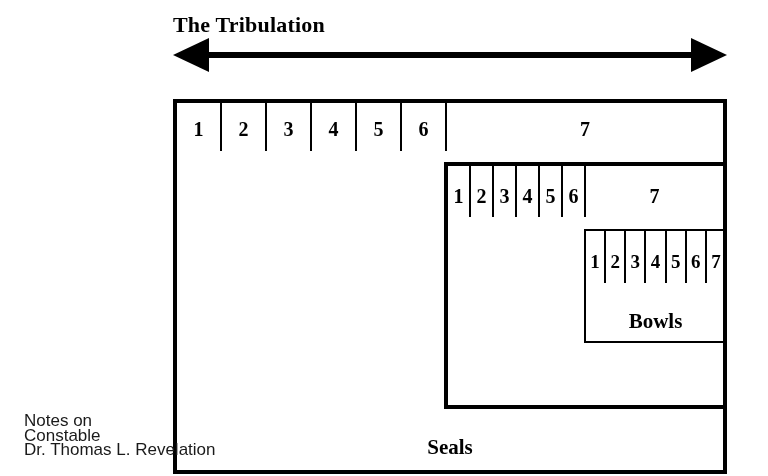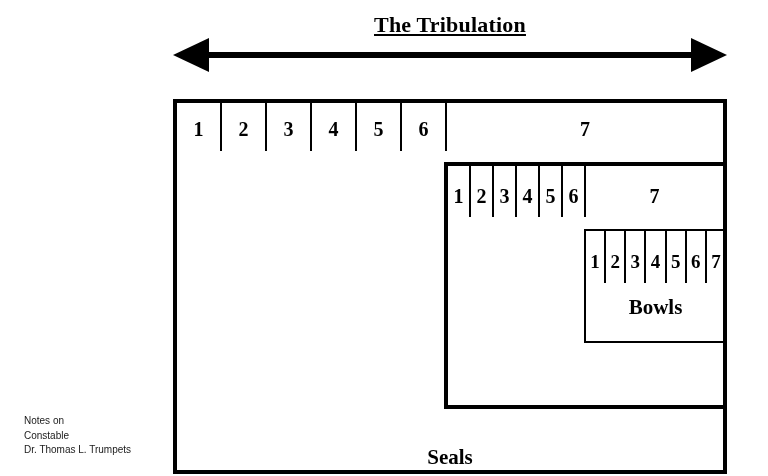--- a/index.html
+++ b/index.html
@@ -10,25 +10,23 @@
     background: #ffffff;
     overflow: hidden;
     font-family: "Liberation Serif", "DejaVu Serif", serif;
     color: #000000;
   }
 
   
   .title {
     position: absolute;
     left: 173px; top: 12px; width: 554px;
-    text-align: center;
     font-size: 22px;
     font-weight: bold;
     letter-spacing: 0.2px;
-    text-decoration: underline;
   }
 
   
   .arrow-shaft {
     position: absolute;
     left: 203px; top: 52px;
     width: 494px; height: 6px;
     background: #000000;
   }
   .arrow-head { position: absolute; width: 0; height: 0; top: 38px; }
@@ -80,30 +78,30 @@
   .bowls-row .cell { flex: 1; padding-top: 9px; }
 
   
   .box-label {
     position: absolute;
     left: 0; right: 0;
     text-align: center;
     font-weight: bold;
     font-size: 21px;
   }
-  .seals-label    { bottom: 0; }
+  .seals-label    { bottom: 10px; }
   .trumpets-label { bottom: 12px; }
-  .bowls-label    { bottom: 21px; }
+  .bowls-label    { bottom: 7px; }
 
   
   .attribution {
     position: absolute;
     left: 24px; top: 414px;
     font-family: "Liberation Sans", "DejaVu Sans", sans-serif;
-    font-size: 10px;
+    font-size: 17px;
     line-height: 14.5px;
     color: #1a1a1a;
     white-space: nowrap;
   }
 </style>
 </head>
 <body>
 
 <div id="canvas">
 
@@ -191,16 +189,16 @@
       <div class="cell">
           <span>7</span>
         </div>
     </div>
     <div class="box-label bowls-label">Bowls</div>
   </div>
 
   <div class="attribution">
     <div>Notes on</div>
     <div>Constable</div>
-    <div>Dr. Thomas L. Trumpets</div>
+    <div>Dr. Thomas L. Revelation</div>
   </div>
 
 </div>
 
 </body></html>

